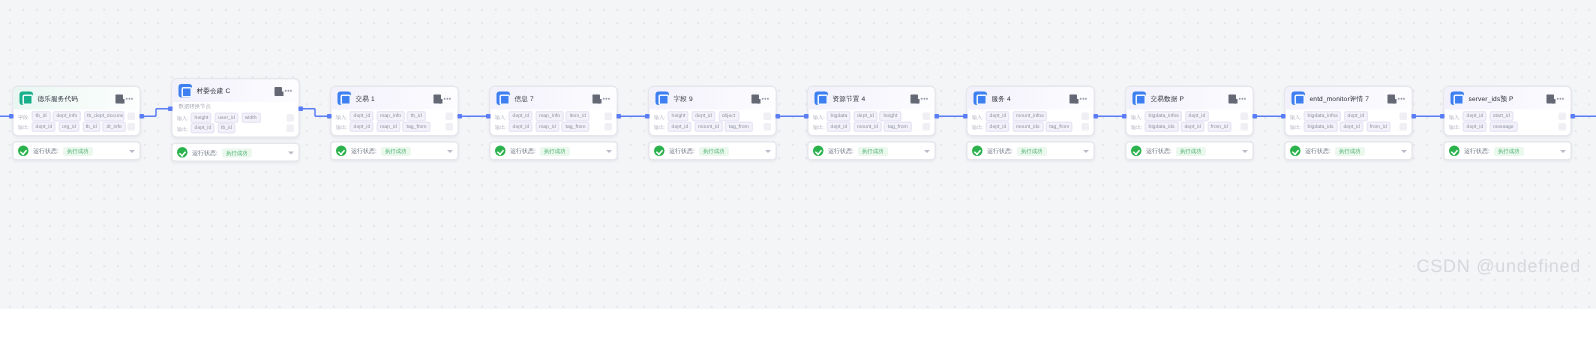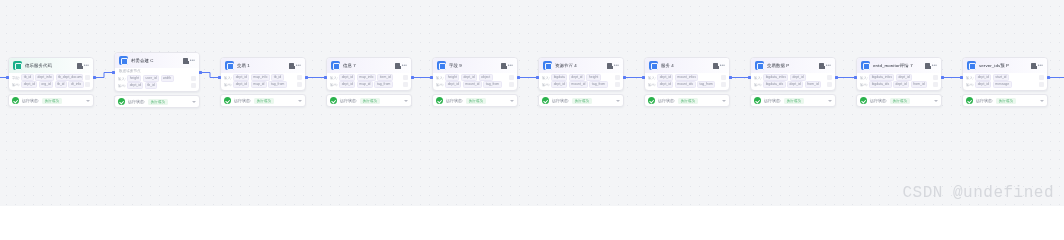--- a/index.html
+++ b/index.html
@@ -205,26 +205,25 @@
     border-radius: 0.5px;
     top: 19px;
   }
   .port.left  { left: -2px; }
   .port.right { right: -2px; }
 
   
   #watermark {
     position: absolute;
     right: 10px;
-    bottom: 4px;
-    font-size: 16px;
+    bottom: 22px;
+    font-size: 12px;
     color: #d6d8dd;
     letter-spacing: 0.5px;
     user-select: none;
-    font-family: Liberation Mono, monospace;
   }
 </style>
 </head>
 <body>
 
 <div id="canvas">
 
   <svg id="edge-layer">
       <line x1="94" y1="77.5" x2="104" y2="77.5" stroke="#5a7cf5" stroke-width="1"></line>
       <line x1="104" y1="77.5" x2="104" y2="72.5" stroke="#5a7cf5" stroke-width="1"></line>

